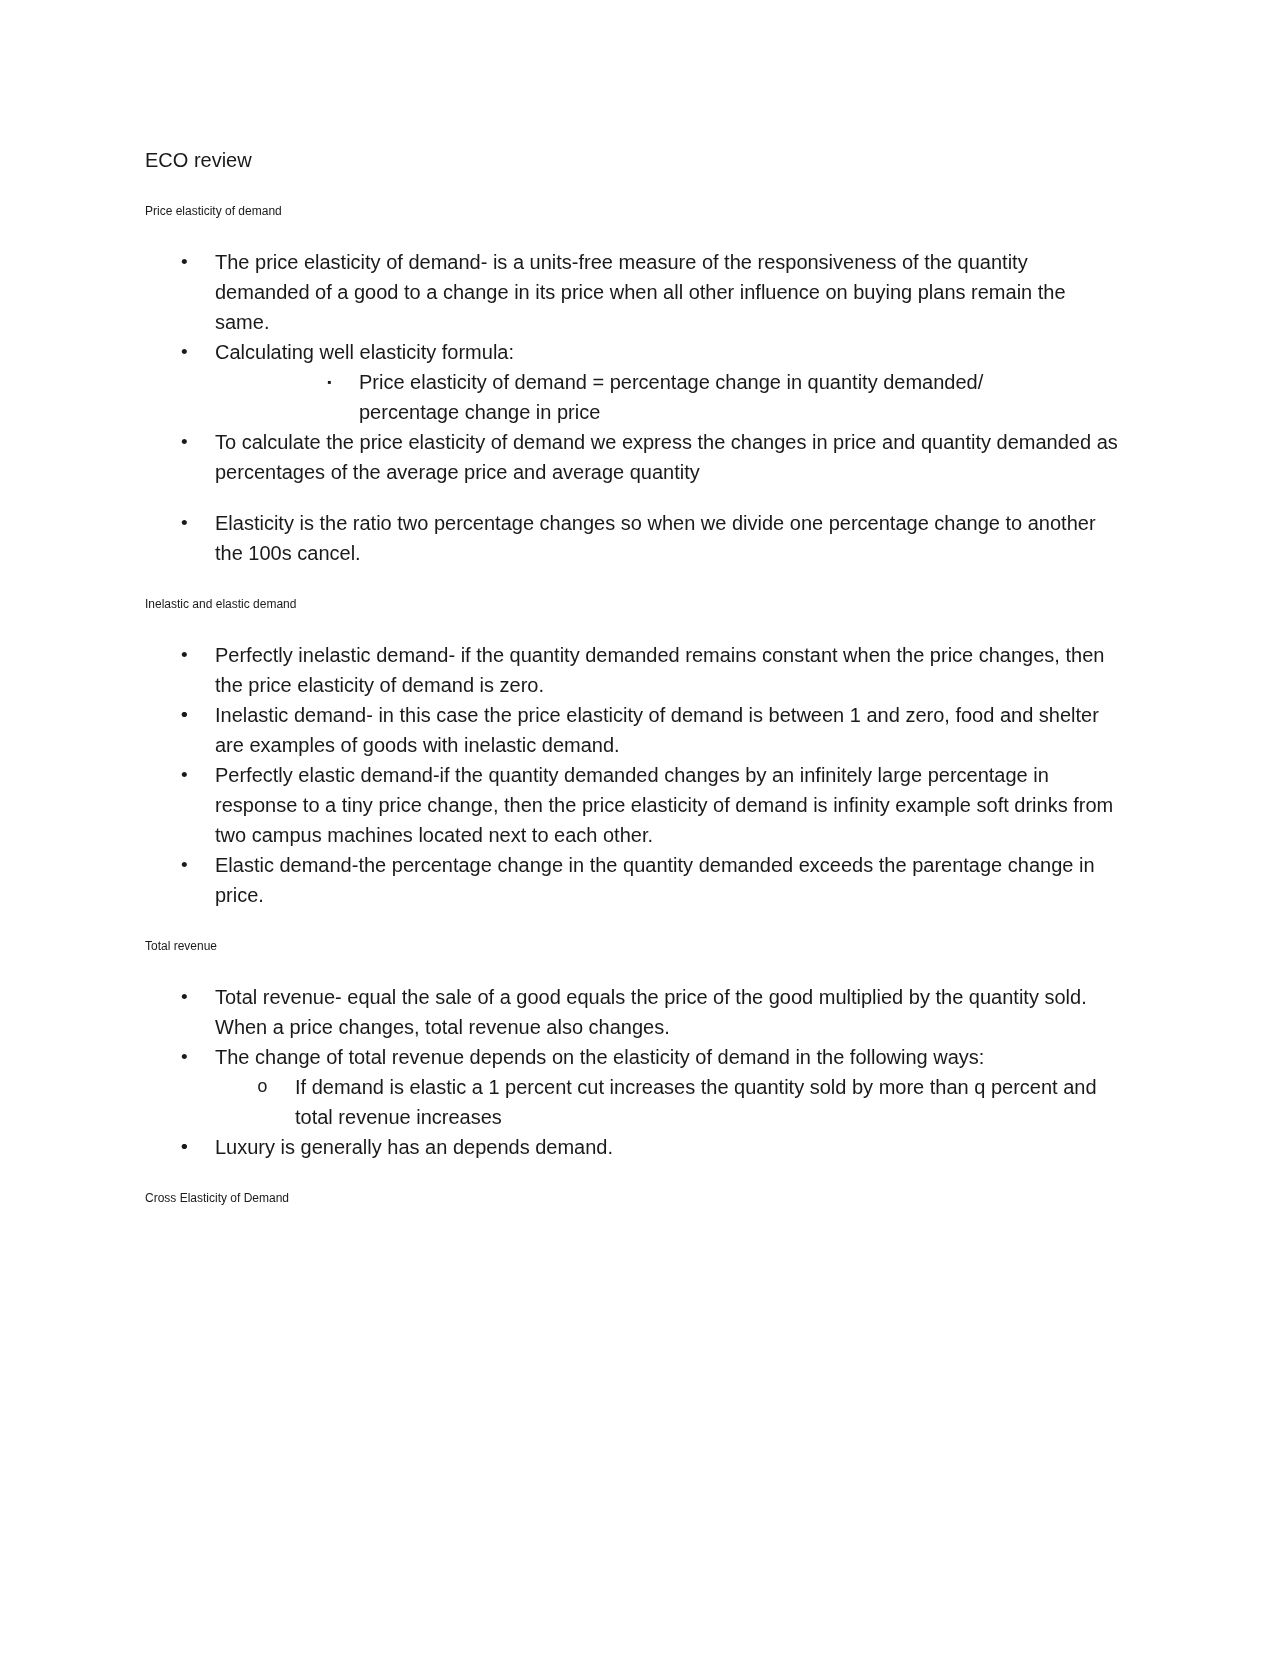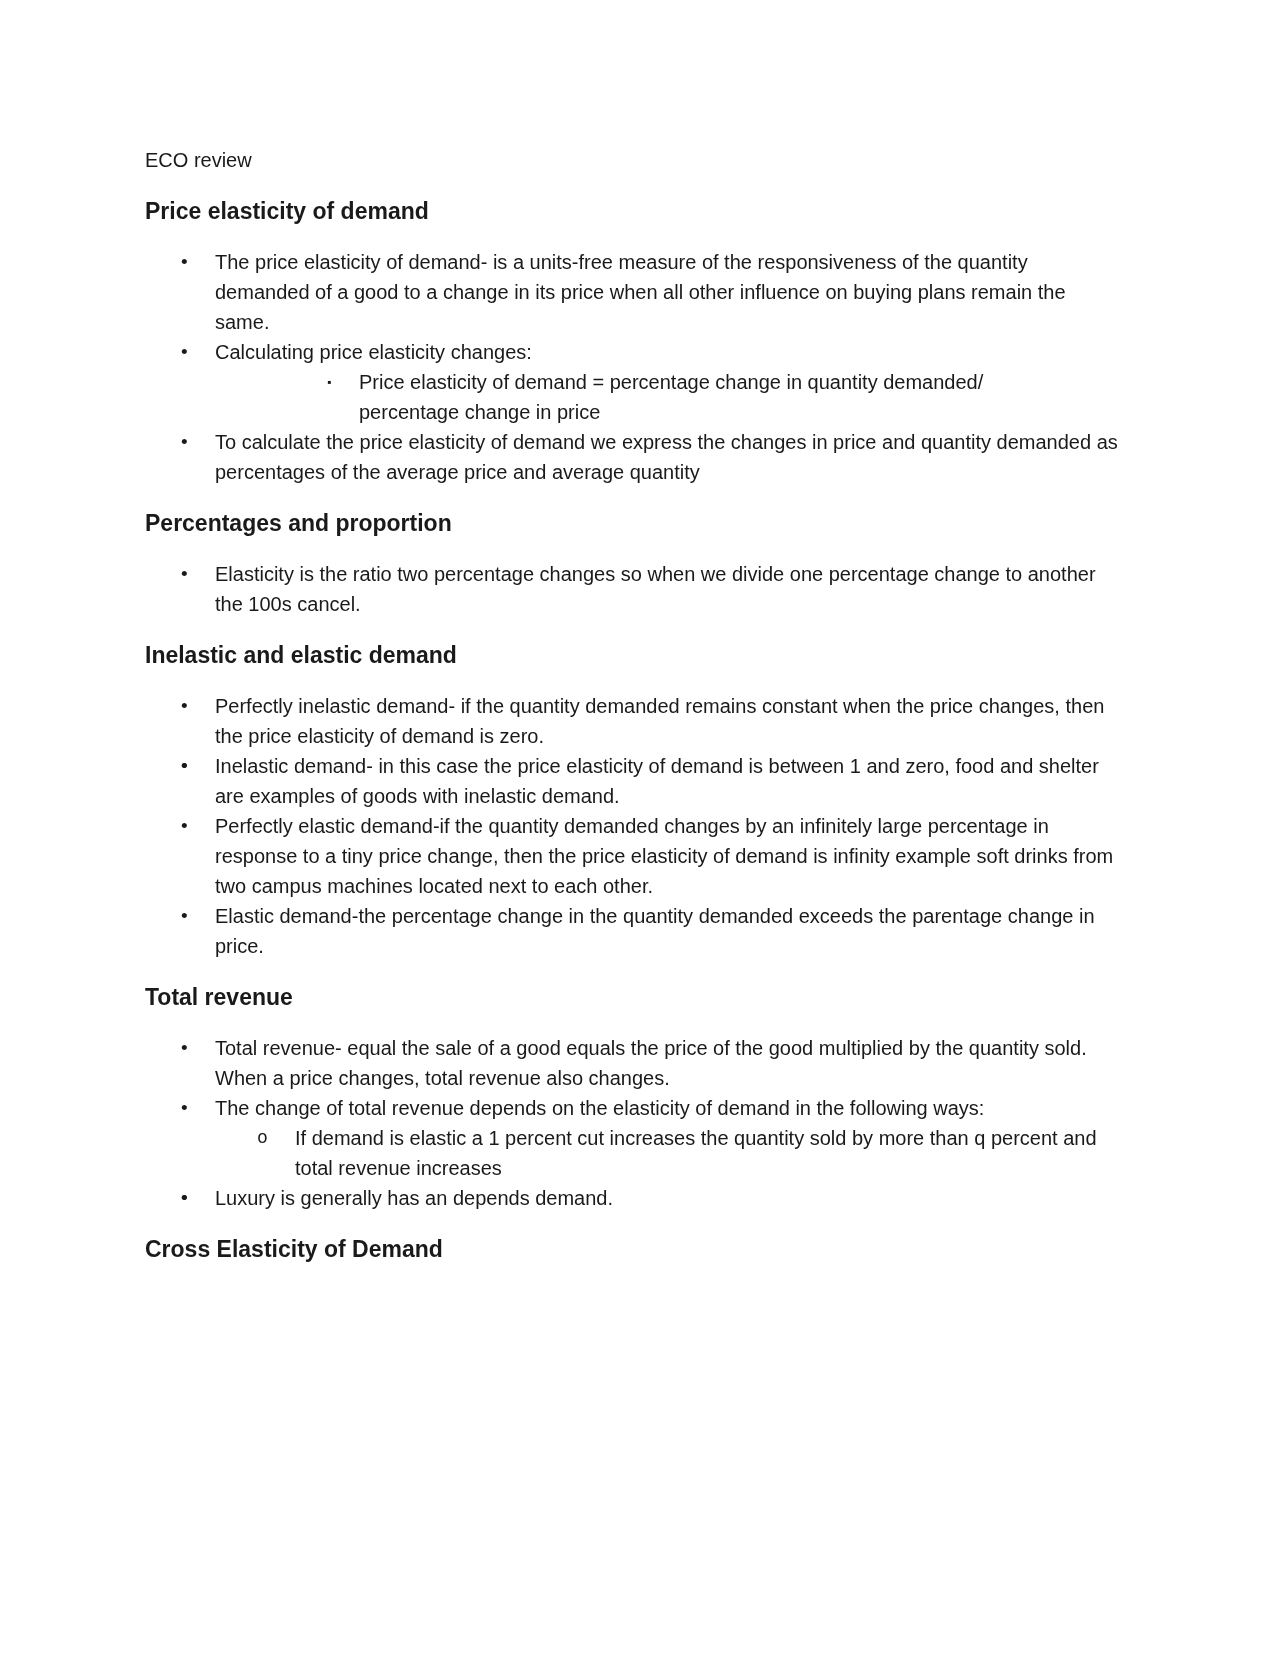--- a/index.html
+++ b/index.html
@@ -19,22 +19,22 @@
     font-size: 20px;
     line-height: 30px;
     color: #1a1a1a;
     overflow: hidden;
   }
   .para {
     margin: 0 0 21px 0;
   }
   .section-heading {
     margin: 0 0 21px 0;
-    font-weight: bold;
-    font-size: 23px;
+    font-weight: normal;
+    font-size: 12px;
   }
   .list {
     margin: 0 0 21px 0;
   }
   .li {
     position: relative;
     margin: 0;
   }
   .li .marker {
     position: absolute;
@@ -54,27 +54,26 @@
 </head>
 <body>
 
 <div class="page">
   <p class="para">ECO review</p>
   <div id="sections">
       <div>
         <p class="section-heading">Price elasticity of demand</p>
         <div class="list">
           <div class="li level-1"><span class="marker">•</span><span>The price elasticity of demand- is a units-free measure of the responsiveness of the quantity demanded of a good to a change in its price when all other influence on buying plans remain the same.</span></div>
-          <div class="li level-1"><span class="marker">•</span><span>Calculating price elasticity changes:</span></div>
+          <div class="li level-1"><span class="marker">•</span><span>Calculating well elasticity formula:</span></div>
           <div class="li level-3"><span class="marker">▪</span><span>Price elasticity of demand = percentage change in quantity demanded/ percentage change in price</span></div>
           <div class="li level-1"><span class="marker">•</span><span>To calculate the price elasticity of demand we express the changes in price and quantity demanded as percentages of the average price and average quantity</span></div>
         </div>
       </div>
       <div>
-        <p class="section-heading">Percentages and proportion</p>
         <div class="list">
           <div class="li level-1"><span class="marker">•</span><span>Elasticity is the ratio two percentage changes so when we divide one percentage change to another the 100s cancel.</span></div>
         </div>
       </div>
       <div>
         <p class="section-heading">Inelastic and elastic demand</p>
         <div class="list">
           <div class="li level-1"><span class="marker">•</span><span>Perfectly inelastic demand- if the quantity demanded remains constant when the price changes, then the price elasticity of demand is zero.</span></div>
           <div class="li level-1"><span class="marker">•</span></div>
           <div class="li level-1"><span class="marker">•</span><span>Inelastic demand- in this case the price elasticity of demand is between 1 and zero, food and shelter are examples of goods with inelastic demand.</span></div>

